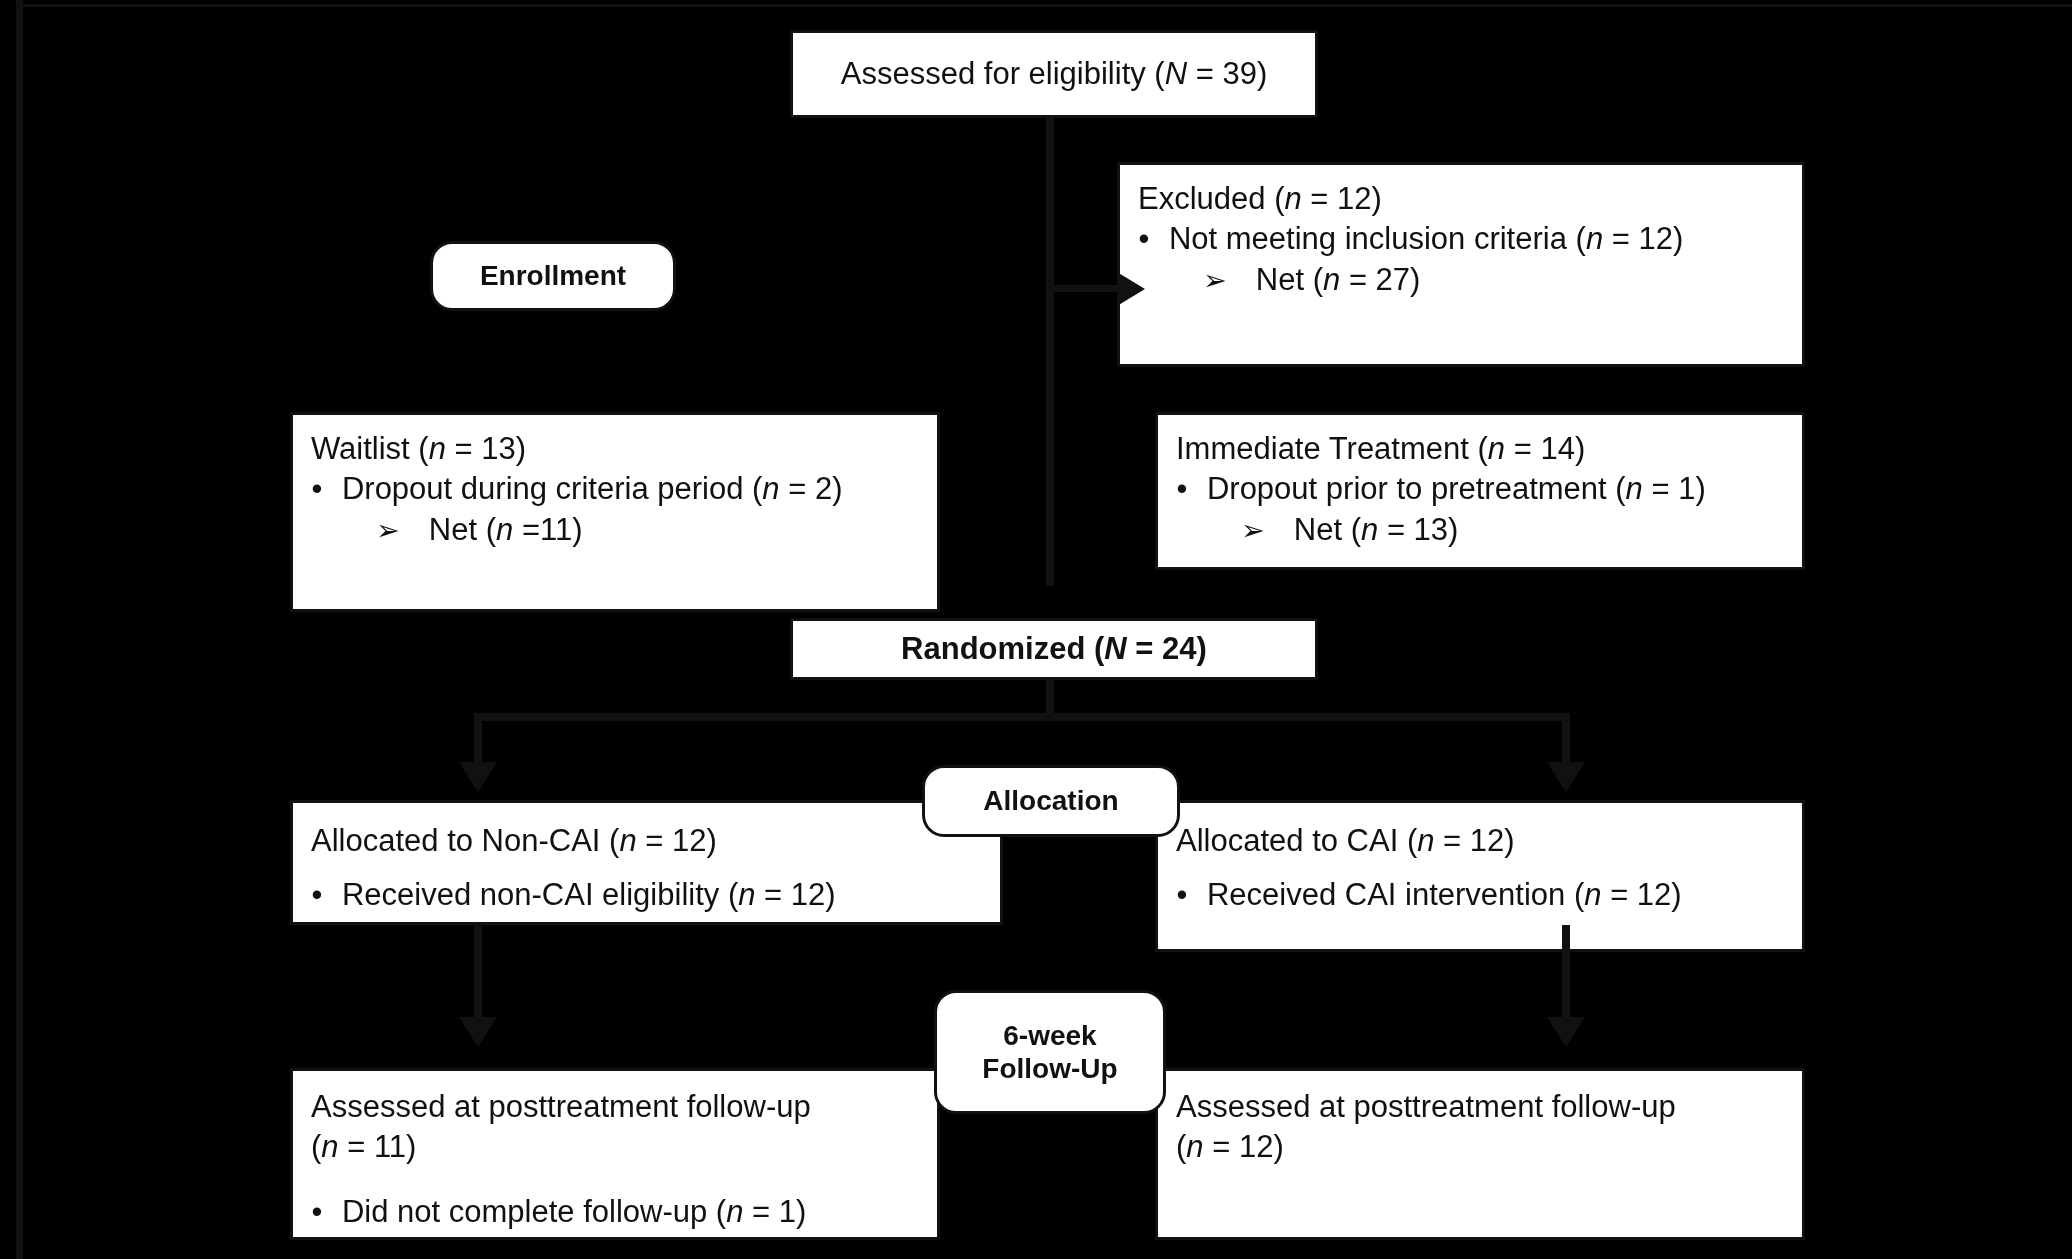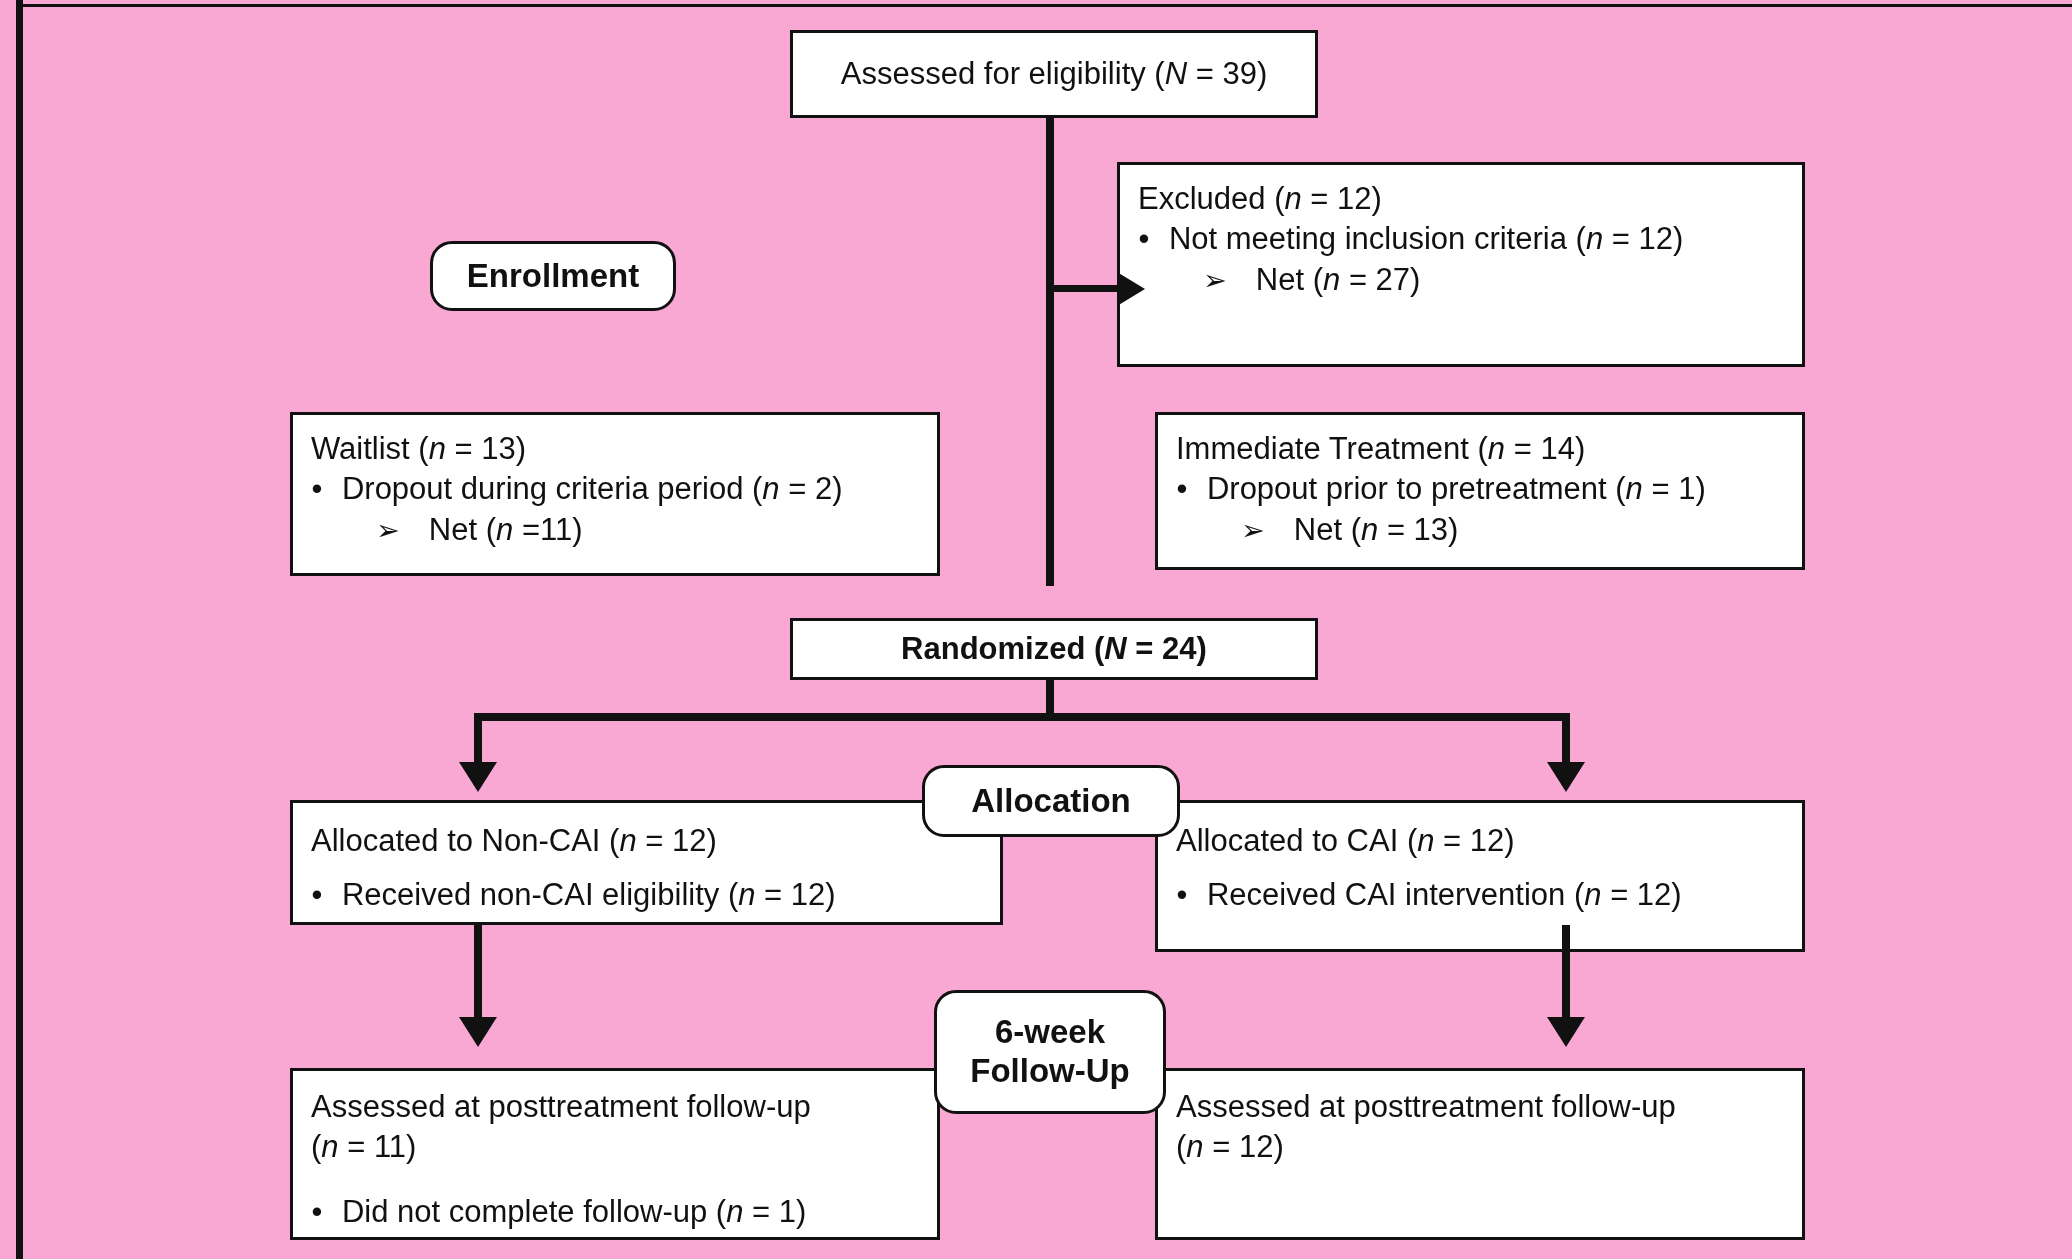--- a/index.html
+++ b/index.html
@@ -10,21 +10,21 @@
   body {
     font-family: "Liberation Sans", sans-serif;
     color: #111111;
   }
 
   
   #figure {
     position: relative;
     width: 2072px;
     height: 1259px;
-    background: #f9a8d4;
+    background: #000000;
     overflow: hidden;
   }
   .frame-left {
     position: absolute;
     left: 16px;
     top: 0px;
     width: 7px;
     height: 1259px;
     background: #111111;
   }
@@ -78,21 +78,21 @@
   .ital { font-style: italic; }
 
   
   .stage {
     position: absolute;
     box-sizing: border-box;
     border: 3px solid #111111;
     border-radius: 22px;
     background: #ffffff;
     font-weight: bold;
-    font-size: 33px;
+    font-size: 28px;
     line-height: 1.18;
     display: flex;
     align-items: center;
     justify-content: center;
     text-align: center;
     z-index: 20;
   }
   .stage .stack { display: block; }
 
   
@@ -169,21 +169,21 @@
       <div class="line-arrowed">
         <span class="arrowglyph">➢</span><span>Net (</span><span class="ital">n</span><span> = 27)</span>
       </div>
     </div>
   </div>
 
   <div class="stage" style="left:430px; top:241px; width:246px; height:70px;">
     <span class="stack">Enrollment</span>
   </div>
 
-  <div class="box" style="left:290px; top:412px; width:650px; height:164px;">
+  <div class="box" style="left:290px; top:412px; width:650px; height:200px;">
     <div class="pad">
       <div class="line-plain">
         <span>Waitlist (</span><span class="ital">n</span><span> = 13)</span>
       </div>
       <div class="line-bullet">
         <span>Dropout during criteria period (</span><span class="ital">n</span><span> = 2)</span>
       </div>
       <div class="line-arrowed">
         <span class="arrowglyph">➢</span><span>Net (</span><span class="ital">n</span><span> =11)</span>
       </div>

